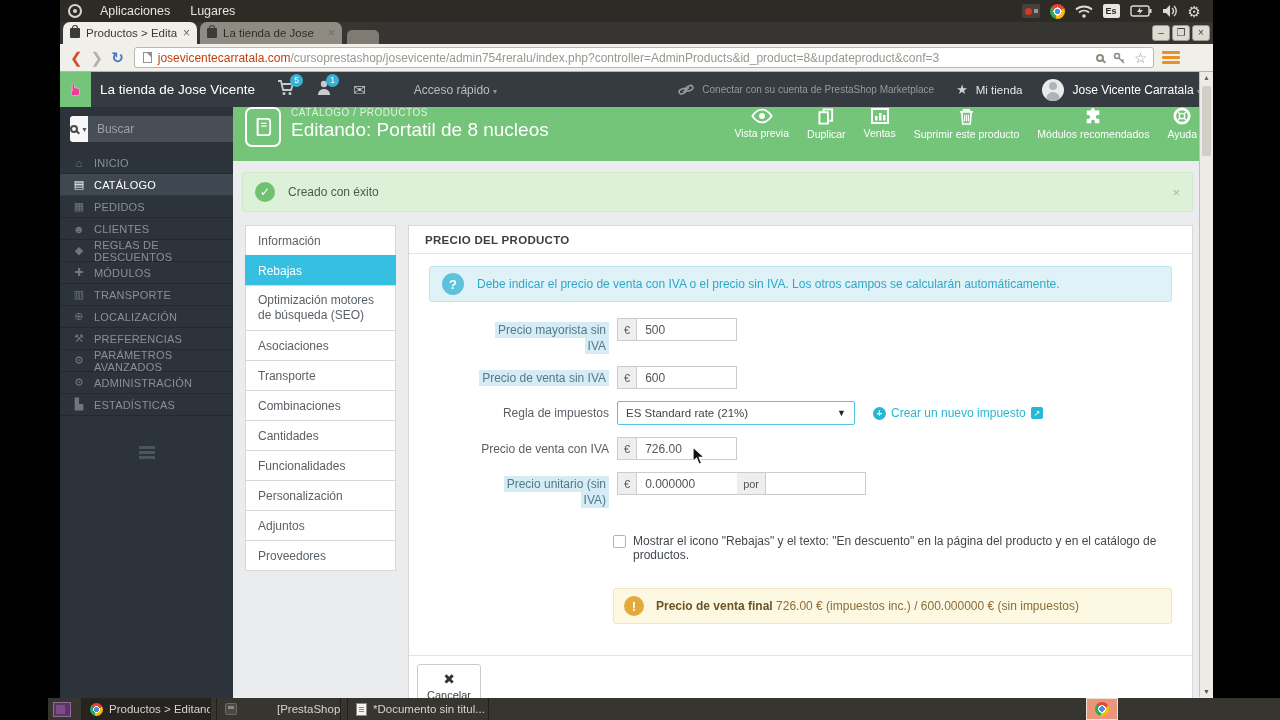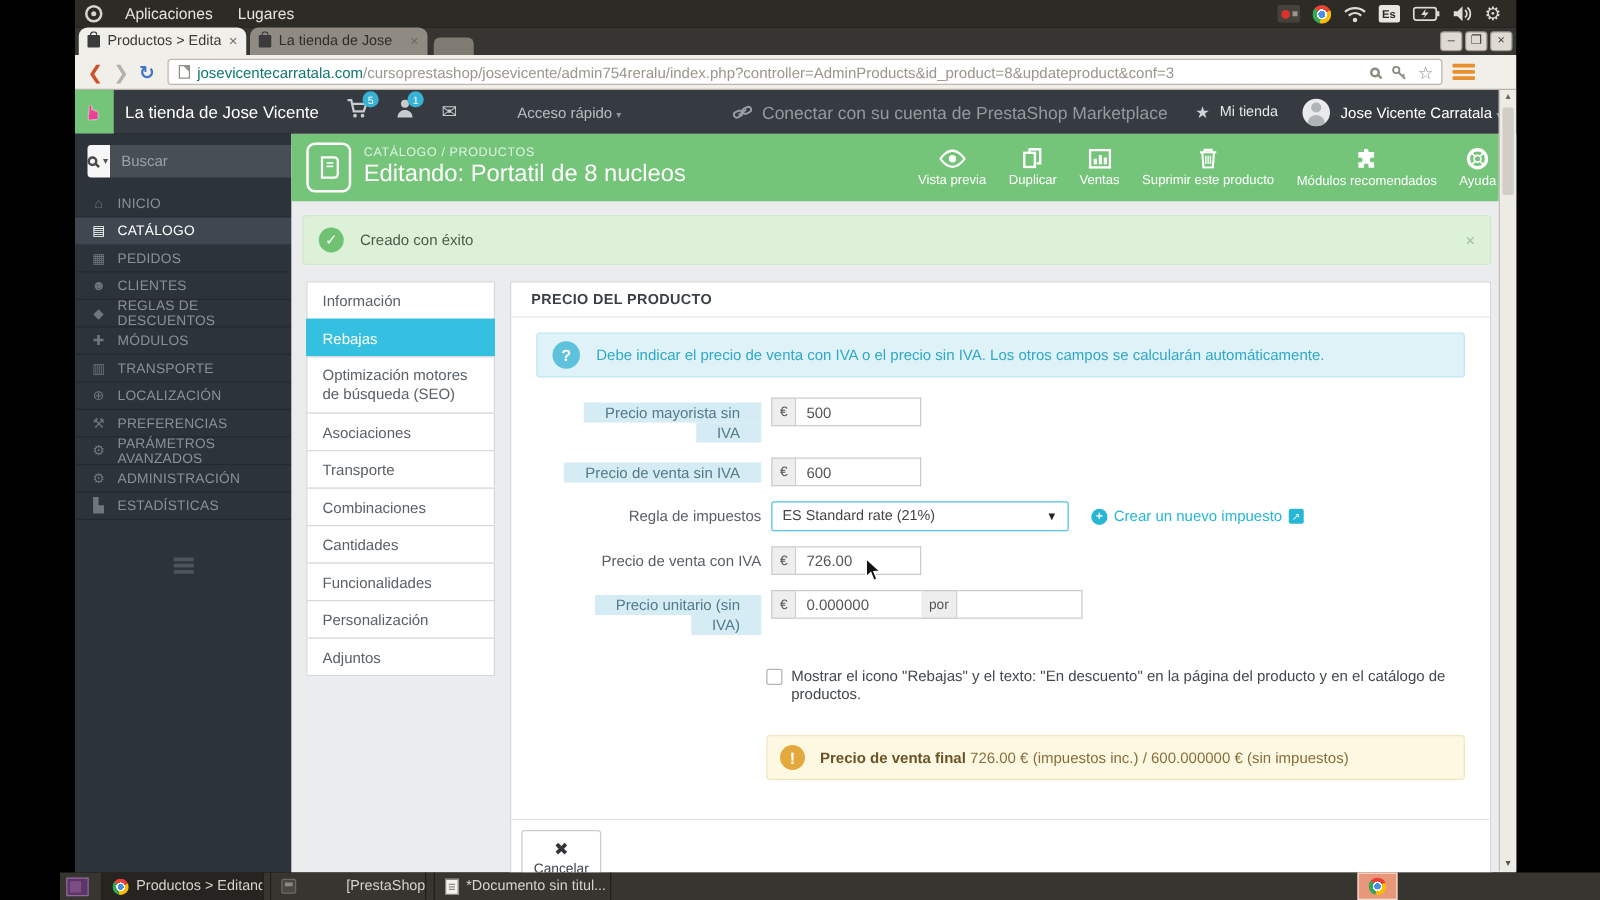--- a/index.html
+++ b/index.html
@@ -37,41 +37,41 @@
   .winbtn { width:18px; height:16px; background:#dfdbd2; border:1px solid #9d998f; border-radius:3px; font-size:10px; color:#44413b; display:flex; align-items:center; justify-content:center; line-height:1; }
 
   
   .toolbar { position:absolute; left:0; top:44px; width:1153px; height:28px; background:#f1efe9; border-bottom:1px solid #b8b4aa; display:flex; align-items:center; }
   .nav-back { color:#d14f2c; font-size:15px; font-weight:bold; margin-left:10px; }
   .nav-fwd { color:#b5b1a8; font-size:15px; font-weight:bold; margin-left:8px; }
   .nav-reload { color:#3f74c9; font-size:15px; font-weight:bold; margin-left:8px; }
   .urlbar { margin-left:10px; width:1020px; height:21px; background:#fff; border:1px solid #bcb8ae; border-radius:3px; display:flex; align-items:center; font-size:12px; padding:0 6px; }
   .docicon { width:9px; height:11px; background:#fff; border:1px solid #93908a; position:relative; margin:0 6px 0 2px; flex:0 0 auto; }
   .docicon::before { content:""; position:absolute; right:-1px; top:-1px; border:3px solid #93908a; border-left-color:transparent; border-bottom-color:transparent; }
-  .url-host { color:#0f766e; white-space:nowrap; }
+  .url-host { color:#c2410c; white-space:nowrap; }
   .url-path { color:#9a968c; white-space:nowrap; overflow:hidden; flex:1; }
   .mag { position:relative; width:8px; height:8px; border:2px solid #8f8b81; border-radius:50%; display:inline-block; flex:0 0 auto; }
   .mag::after { content:""; position:absolute; width:5px; height:2px; background:#8f8b81; transform:rotate(45deg); right:-4px; bottom:-2px; }
   .url-ico { margin-left:9px; flex:0 0 auto; }
   .star-glyph { color:#8f8b81; font-size:14px; line-height:1; }
   .menu-burger { margin-left:8px; display:flex; flex-direction:column; gap:2px; }
   .menu-burger span { width:18px; height:3px; background:#e8902c; border-radius:1px; }
 
   
   .psnav { position:absolute; left:0; top:72px; width:1153px; height:35px; background:#363a41; display:flex; align-items:center; color:#fff; }
   .pslogo { width:31px; height:35px; background:#74c47a; display:flex; align-items:center; justify-content:center; flex:0 0 auto; }
   .hand { display:inline-block; transform:rotate(-90deg); color:#ee3d97; font-size:16px; text-shadow:0 0 1px #fff, 0 0 1px #fff; }
   .shopname { font-size:13.5px; margin-left:9px; white-space:nowrap; }
   .navico { position:relative; margin-left:22px; flex:0 0 auto; }
   .badge { position:absolute; top:-6px; right:-8px; min-width:13px; height:13px; border-radius:7px; background:#38b2d4; color:#fff; font-size:8.5px; display:flex; align-items:center; justify-content:center; padding:0 2px; }
   .env-glyph { font-size:15px; color:#c7cbce; line-height:1; }
   .quick { margin-left:48px; font-size:12px; color:#b9bdc1; white-space:nowrap; }
   .caret { font-size:8px; color:#8d9296; }
   .nav-right { margin-left:auto; display:flex; align-items:center; padding-right:12px; gap:8px; }
-  .mkt { font-size:14px; color:#959a9f; white-space:nowrap; }
+  .mkt { font-size:10px; color:#959a9f; white-space:nowrap; }
   .mystar { color:#cfd3d6; font-size:13px; margin-left:14px; }
   .myshop { font-size:11.5px; color:#e4e6e7; white-space:nowrap; }
   .avatar { width:22px; height:22px; border-radius:50%; background:#e8eaeb; position:relative; overflow:hidden; margin-left:12px; flex:0 0 auto; }
   .avatar::before { content:""; position:absolute; left:7px; top:3px; width:8px; height:8px; border-radius:50%; background:#aeb4b8; }
   .avatar::after { content:""; position:absolute; left:4px; top:13px; width:14px; height:9px; border-radius:7px 7px 0 0; background:#aeb4b8; }
   .username { font-size:12px; color:#fff; white-space:nowrap; }
 
   
   .psbody { position:absolute; left:0; top:107px; width:1153px; height:591px; display:flex; }
   .sidebar { width:173px; background:#2d333b; flex:0 0 auto; }
@@ -86,21 +86,21 @@
   .side-item { display:flex; align-items:center; gap:8px; height:22px; padding-left:12px; color:#8a9097; font-size:11px; letter-spacing:.2px; border-bottom:1px solid rgba(0,0,0,.18); }
   .side-item .si-ico { width:14px; text-align:center; font-size:11px; color:#6f767e; flex:0 0 auto; }
   .side-item.active { background:#3f4850; color:#fff; }
   .side-item.active .si-ico { color:#fff; }
   .collapse-ico { margin:30px auto 0; width:16px; display:flex; flex-direction:column; gap:2px; }
   .collapse-ico span { height:3px; background:#4c545c; }
 
   .main { flex:1; background:#eaecee; position:relative; overflow:hidden; }
 
   
-  .greenhdr { height:54px; background:#74c47a; display:flex; align-items:center; color:#fff; }
+  .greenhdr { height:54px; background:#74c47a; display:flex; align-items:flex-start; color:#fff; }
   .hdr-iconbox { width:36px; height:40px; border:2px solid #fff; border-radius:7px; margin-left:12px; display:flex; align-items:center; justify-content:center; flex:0 0 auto; }
   .hdr-titles { margin-left:10px; }
   .crumb { font-size:10px; color:rgba(255,255,255,.78); letter-spacing:.5px; }
   .pg-title { font-size:19px; font-weight:400; margin-top:1px; white-space:nowrap; }
   .hdr-actions { margin-left:auto; display:flex; align-items:center; gap:18px; padding-right:16px; }
   .hdr-act { display:flex; flex-direction:column; align-items:center; gap:3px; color:#fff; font-size:10.5px; white-space:nowrap; }
 
   
   .alert-success { margin:11px 20px 0 9px; height:40px; background:#ddf1d8; border:1px solid #cfe9c8; border-radius:3px; display:flex; align-items:center; padding:0 12px; }
   .suc-ico { width:20px; height:20px; border-radius:50%; background:#71c173; color:#fff; font-size:12px; font-weight:bold; display:flex; align-items:center; justify-content:center; }
@@ -118,21 +118,21 @@
   .panel { flex:1; background:#fff; border:1px solid #d5d9dc; }
   .panel-title { height:28px; display:flex; align-items:center; padding:0 16px; font-size:11.5px; font-weight:bold; color:#383f45; letter-spacing:.3px; border-bottom:1px solid #e3e6e8; }
   .panel-body { padding:12px 20px 0 20px; }
   .infobox { height:36px; background:#def2f8; border:1px solid #bfe6f2; border-radius:3px; display:flex; align-items:center; padding:0 12px; }
   .q-ico { width:22px; height:22px; border-radius:50%; background:#5fc2dc; color:#fff; font-size:13px; font-weight:bold; display:flex; align-items:center; justify-content:center; flex:0 0 auto; }
   .infobox .txt { margin-left:13px; font-size:12px; color:#2fa8c7; }
 
   .frow { display:flex; align-items:flex-start; margin-top:16px; }
   .frow.compact { margin-top:12px; }
   .flabel { width:180px; margin-right:8px; text-align:right; font-size:12px; color:#585f66; padding-top:4px; line-height:16px; }
-  .flabel .hl { background:#d5ecf5; color:#527a8a; padding:0 17px; display:inline-block; }
+  .flabel .hl { background:#d5ecf5; color:#527a8a; padding:0 3px; display:inline-block; }
   .igroup { display:flex; align-items:stretch; height:23px; }
   .addon { background:#eee; border:1px solid #ccc; color:#555; font-size:11px; display:flex; align-items:center; padding:0 6px; }
   .addon + input, .igroup input { border:1px solid #ccc; border-left:none; width:100px; font-size:12px; color:#555; padding:0 8px; outline:none; font-family:inherit; }
   .igroup input.mid { border-right:none; }
   .igroup .addon.mid { border-left:none; }
   .selectbox { width:238px; height:24px; border:1px solid #53c5e5; border-radius:2px; background:#fff; display:flex; align-items:center; font-size:11.5px; color:#444; padding:0 8px; position:relative; }
   .selectbox .sel-caret { margin-left:auto; font-size:9px; color:#222; }
   .newtax { display:flex; align-items:center; gap:5px; margin-left:18px; font-size:12px; color:#27b6d4; height:24px; white-space:nowrap; }
   .plus-ico { width:13px; height:13px; border-radius:50%; background:#27b6d4; color:#fff; font-size:10px; font-weight:bold; display:flex; align-items:center; justify-content:center; }
   .ext-ico { width:12px; height:12px; border-radius:2px; background:#27b6d4; color:#fff; font-size:8px; display:flex; align-items:center; justify-content:center; }
@@ -420,20 +420,21 @@
             <div class="ptab">Información</div>
             <div class="ptab active">Rebajas</div>
             <div class="ptab tall">Optimización motores de búsqueda (SEO)</div>
             <div class="ptab">Asociaciones</div>
             <div class="ptab">Transporte</div>
             <div class="ptab">Combinaciones</div>
             <div class="ptab">Cantidades</div>
             <div class="ptab">Funcionalidades</div>
             <div class="ptab">Personalización</div>
             <div class="ptab">Adjuntos</div>
+            <div class="ptab">Proveedores</div>
           </div>
 
           <div class="panel">
             <div class="panel-title">PRECIO DEL PRODUCTO</div>
             <div class="panel-body">
 
               <div class="infobox">
                 <span class="q-ico">?</span>
                 <span class="txt">Debe indicar el precio de venta con IVA o el precio sin IVA. Los otros campos se calcularán automáticamente.</span>
               </div>

